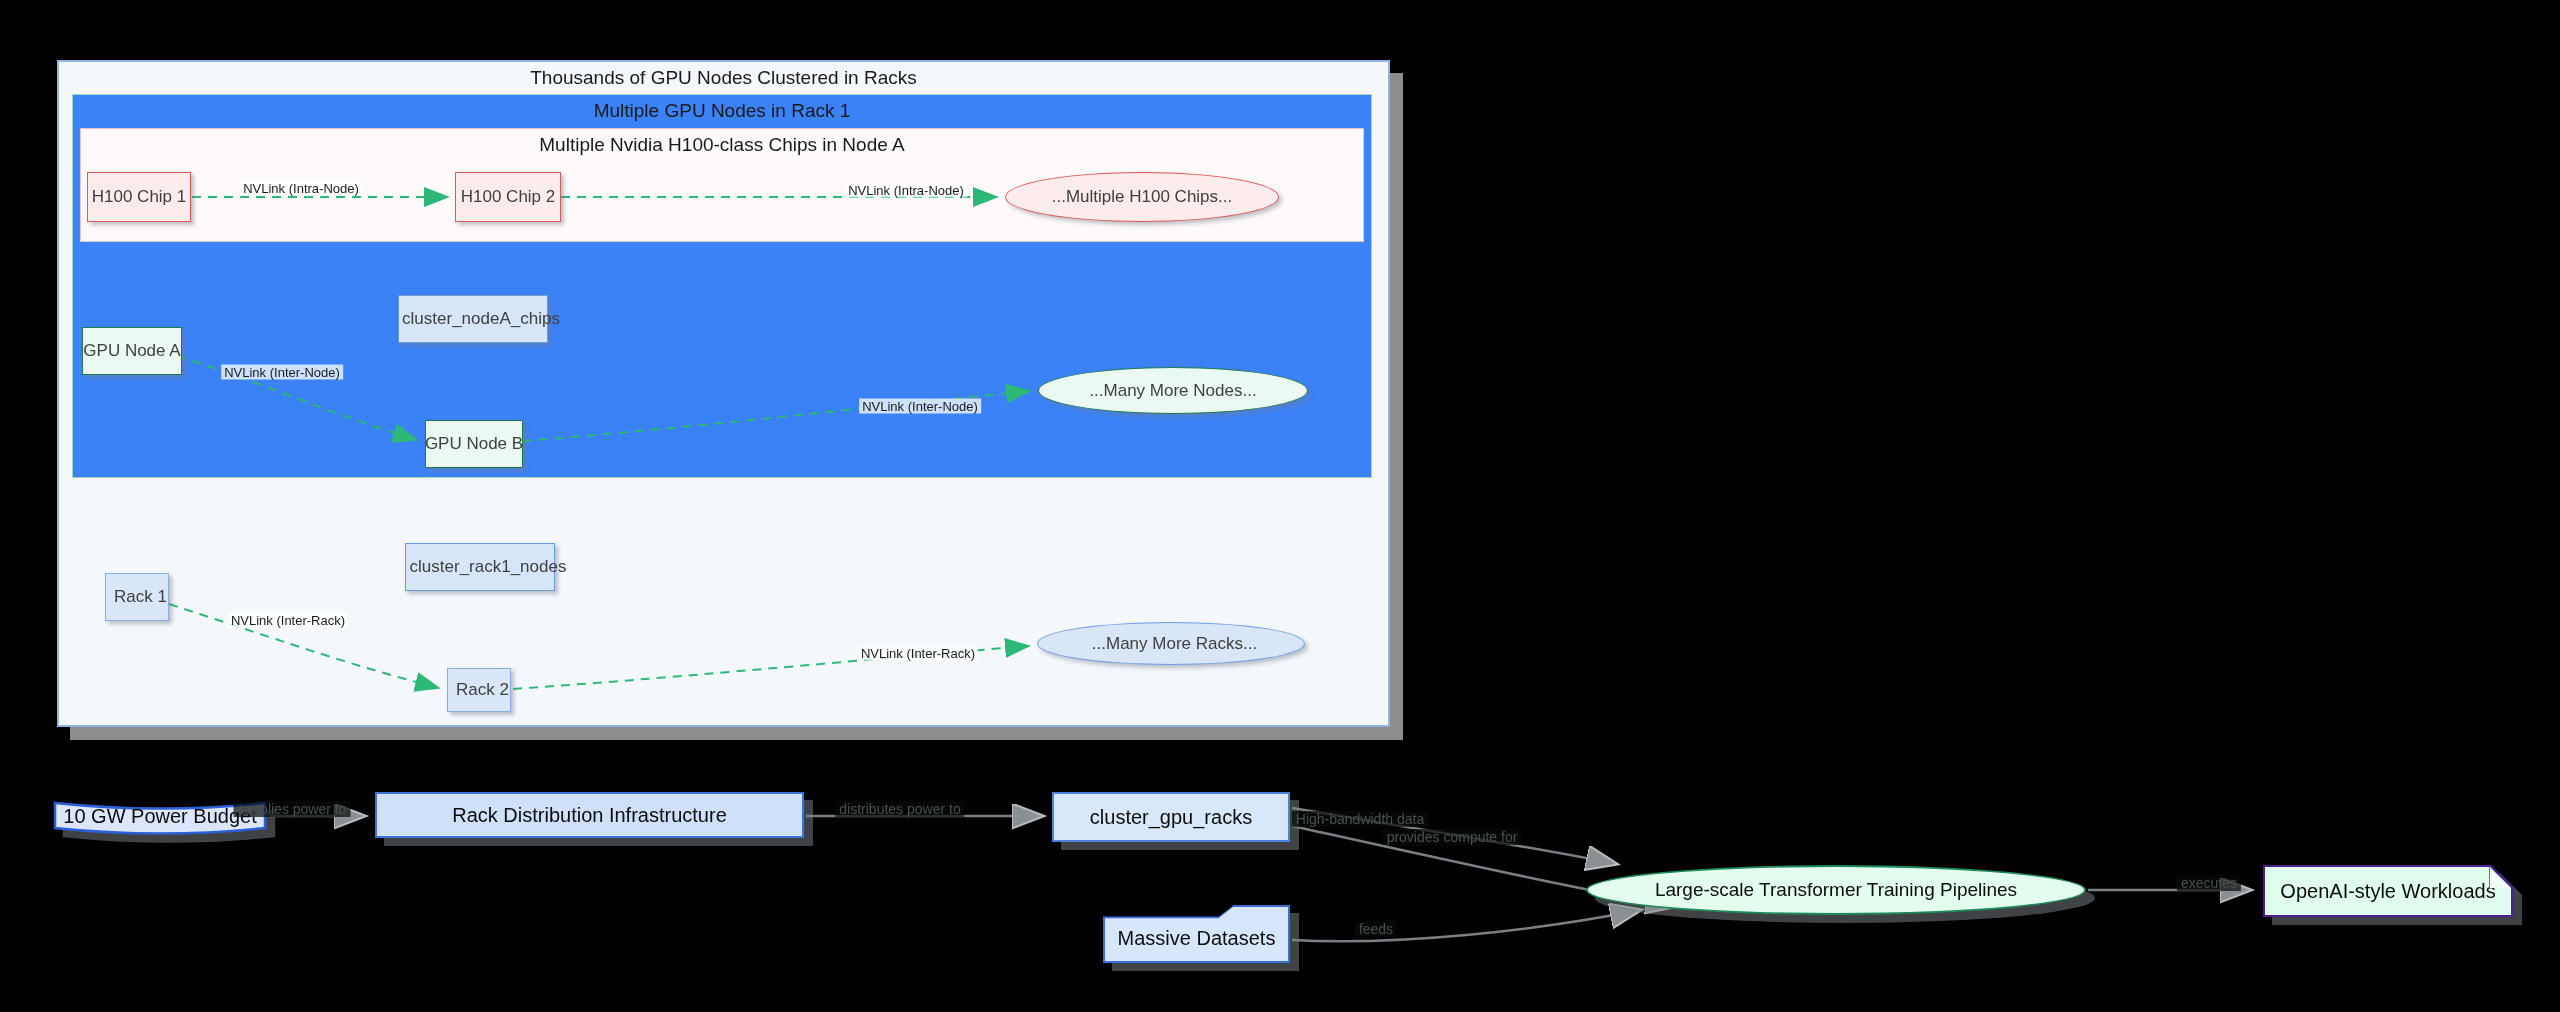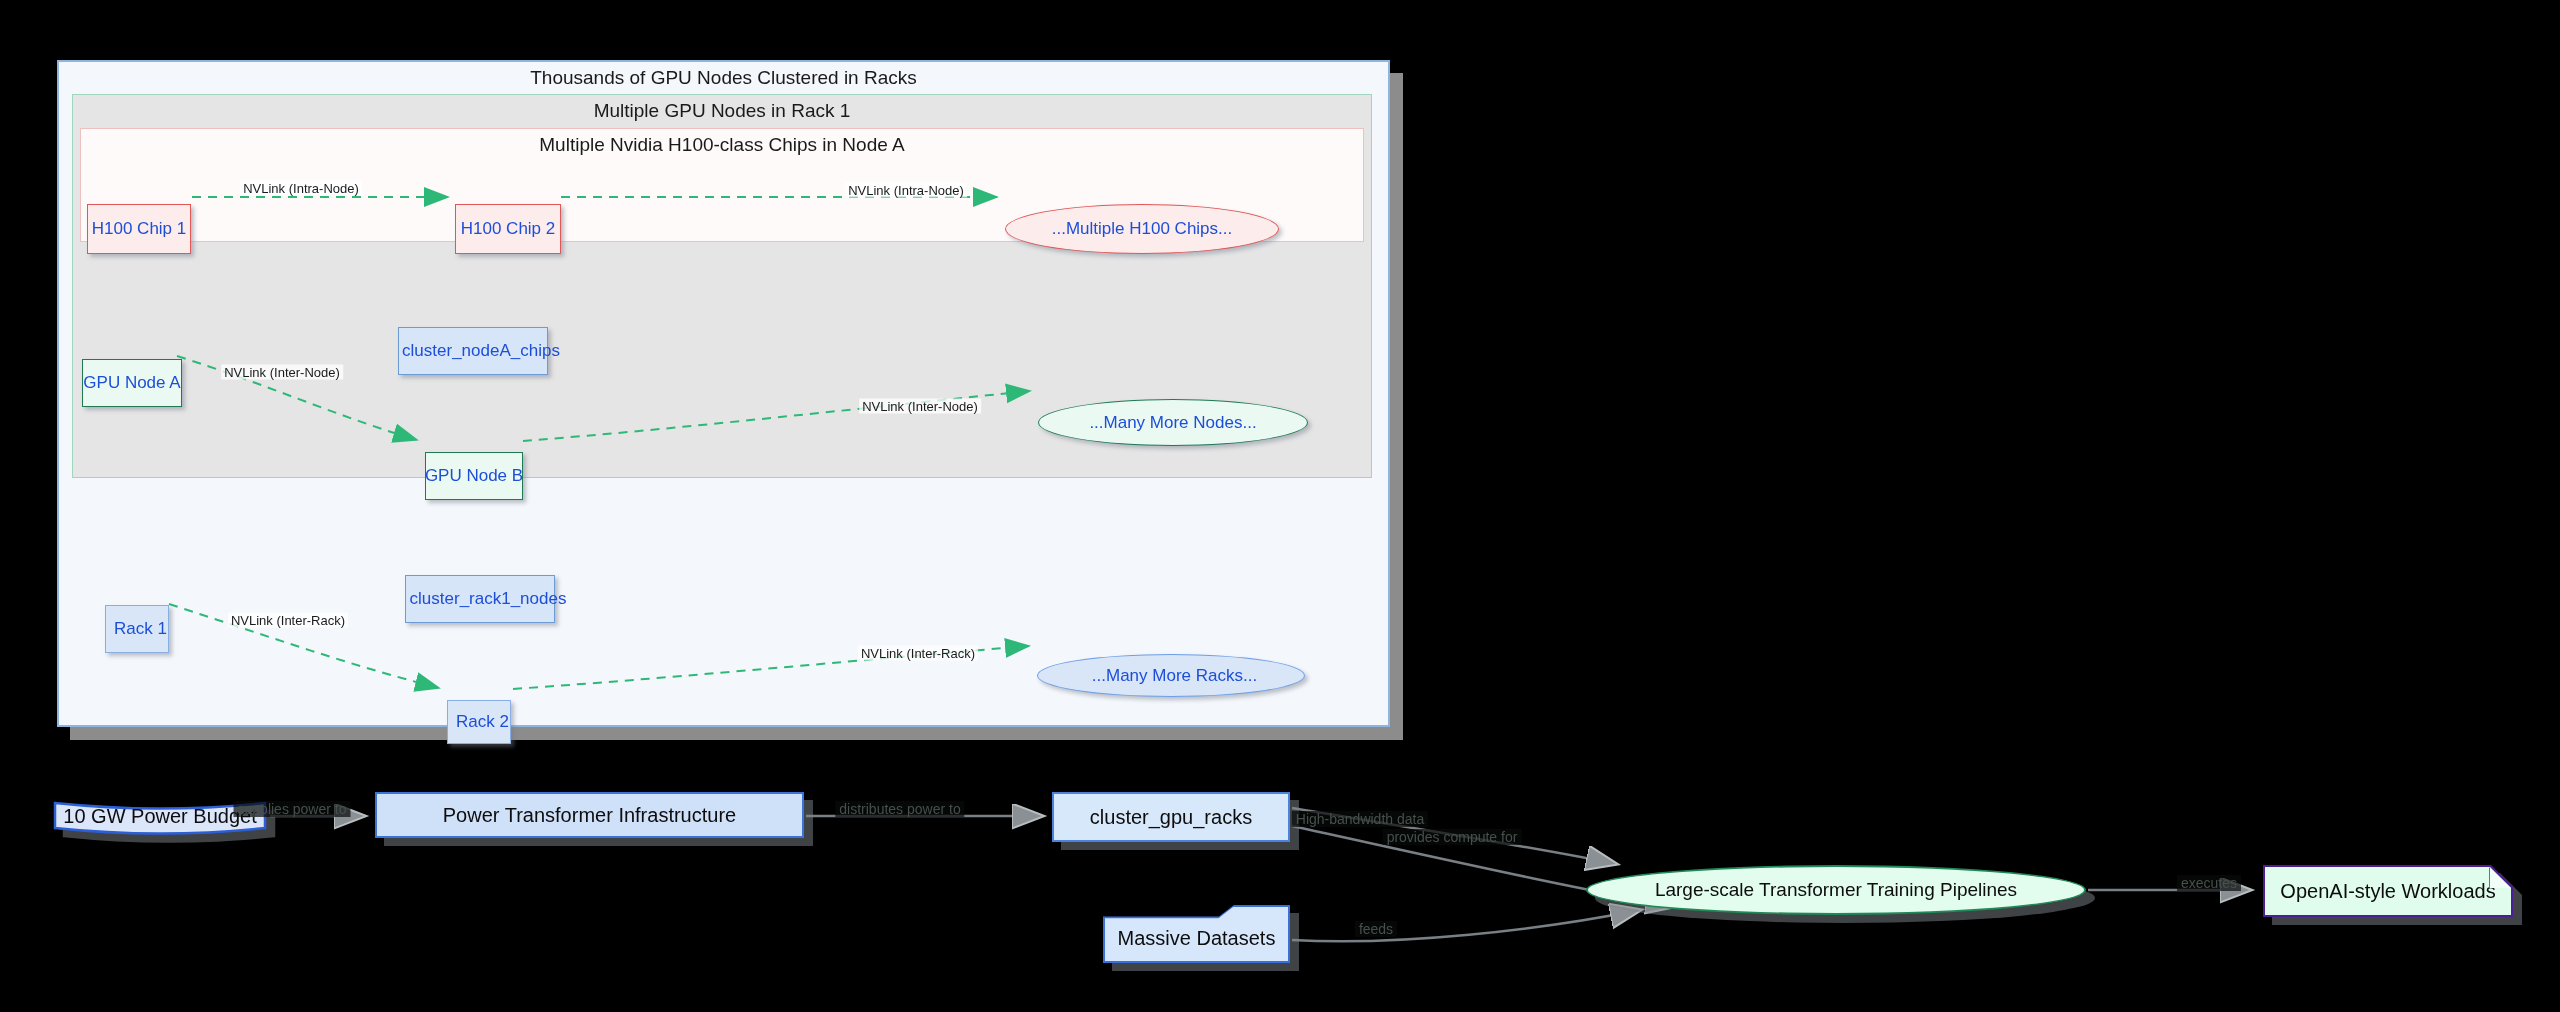--- a/index.html
+++ b/index.html
@@ -2,34 +2,34 @@
 <html><head>
 <meta charset="utf-8">
 <style>
   html,body{margin:0;padding:0;background:#000;}
   .canvas{position:relative;width:2560px;height:1012px;background:#000;overflow:hidden;
           font-family:"Liberation Sans","DejaVu Sans",sans-serif;border-radius:30px;}
   
   .cluster{position:absolute;box-sizing:border-box;}
   .cluster-outer{left:57px;top:60px;width:1333px;height:667px;background:#f4f7fb;
                  border:2px solid #8fb4e0;box-shadow:13px 13px 0 #8c8c8c;}
-  .cluster-middle{left:72px;top:94px;width:1300px;height:384px;background:#e5e5e5;
+  .cluster-middle{left:72px;top:94px;width:1300px;height:384px;background:#3b82f6;
                   border:1.5px solid #9fd6bd;}
   .cluster-inner{left:80px;top:128px;width:1284px;height:114px;background:#fefafa;
                  border:1.5px solid #efc0c0;}
   .cluster-title{position:absolute;left:0;top:5px;width:100%;text-align:center;
                  font-size:19px;color:#1a1a1a;}
   
   svg.edges{position:absolute;left:0;top:0;width:2560px;height:1012px;pointer-events:none;}
   .dash{fill:none;stroke:#2eb878;stroke-width:2;stroke-dasharray:9 7;}
   .solid{fill:none;stroke:#798085;stroke-width:2.5;}
   
   .node{position:absolute;box-sizing:border-box;display:flex;align-items:center;
-        justify-content:center;font-size:17px;color:#1d4ed8;white-space:nowrap;
-        box-shadow:3px 3px 4px rgba(115,125,140,.45);margin-top:32px;}
+        justify-content:center;font-size:17px;color:#404040;white-space:nowrap;
+        box-shadow:3px 3px 4px rgba(115,125,140,.45);}
   .red{background:#fdecec;border:1.5px solid #df5757;}
   .green{background:#eafaf2;border:1.5px solid #1f7a52;}
   .blue{background:#d7e5f8;border:1.5px solid #6d9bd6;padding-left:16px;}
   .bluelight{background:#d8e6f8;border:1.5px solid #88aee2;padding-left:7px;}
   .ellipse{border-radius:50%;}
   
   .bnode{position:absolute;box-sizing:border-box;display:flex;align-items:center;
          justify-content:center;font-size:20px;color:#0d0d0d;white-space:nowrap;
          box-shadow:9px 8px 0 rgba(128,134,138,.5);}
   .strongblue{background:#cfe0f9;border:2px solid #3b74d8;}
@@ -143,21 +143,21 @@
   <div class="shapewrap" style="left:52px;top:794px;">
     <div class="powerb" style="width:216px;height:44px;">
       <svg width="216" height="44" viewBox="0 0 216 44">
         <path d="M3,9 Q108,20 213,9 L213,34 Q108,45 3,34 Z" fill="#dbe6fb" stroke="#2c5fd6" stroke-width="2.5"></path>
       </svg>
       <span>10 GW Power Budget</span>
     </div>
   </div>
 
   <div class="bnode strongblue" style="left:375px;top:792px;width:429px;height:46px;">
-    <span>Power Transformer Infrastructure</span>
+    <span>Rack Distribution Infrastructure</span>
   </div>
 
   <div class="bnode strongblue" style="left:1052px;top:792px;width:238px;height:50px;border-color:#4d82dc;background:#d8e8fb;">
     <span>cluster_gpu_racks</span>
   </div>
 
   <div class="shapewrap" style="left:1103px;top:905px;">
     <div class="folder-outer">
       <div class="folder-inner">
         <span>Massive Datasets</span>

